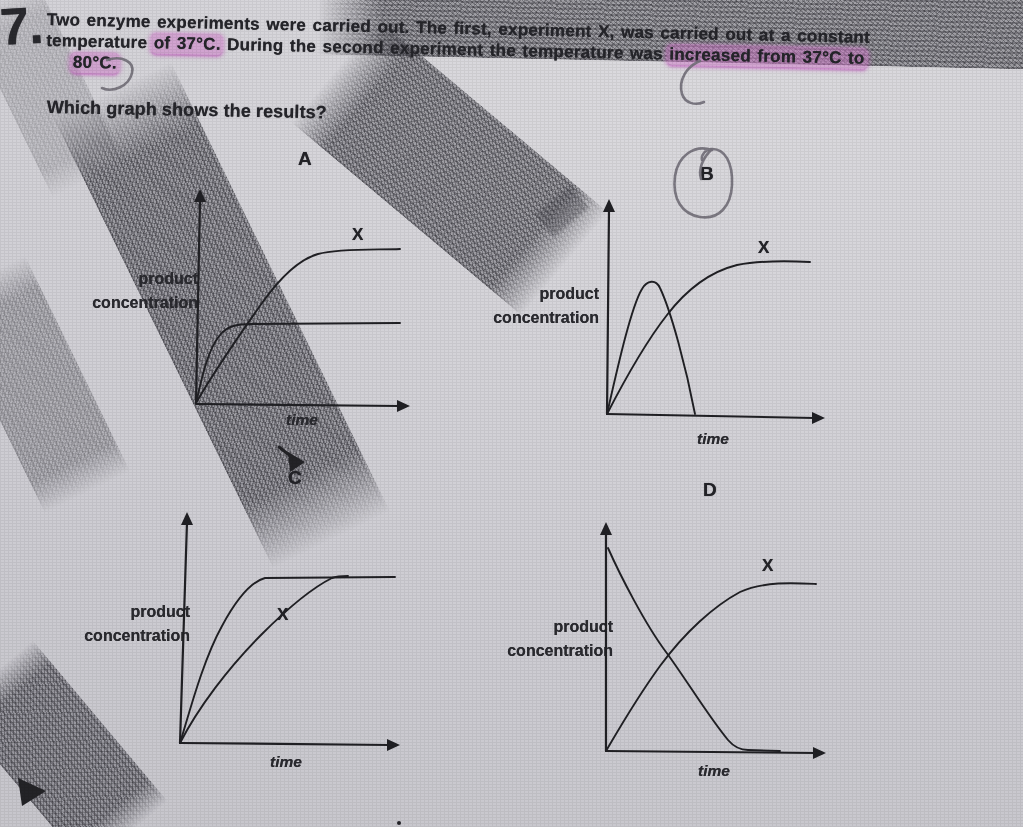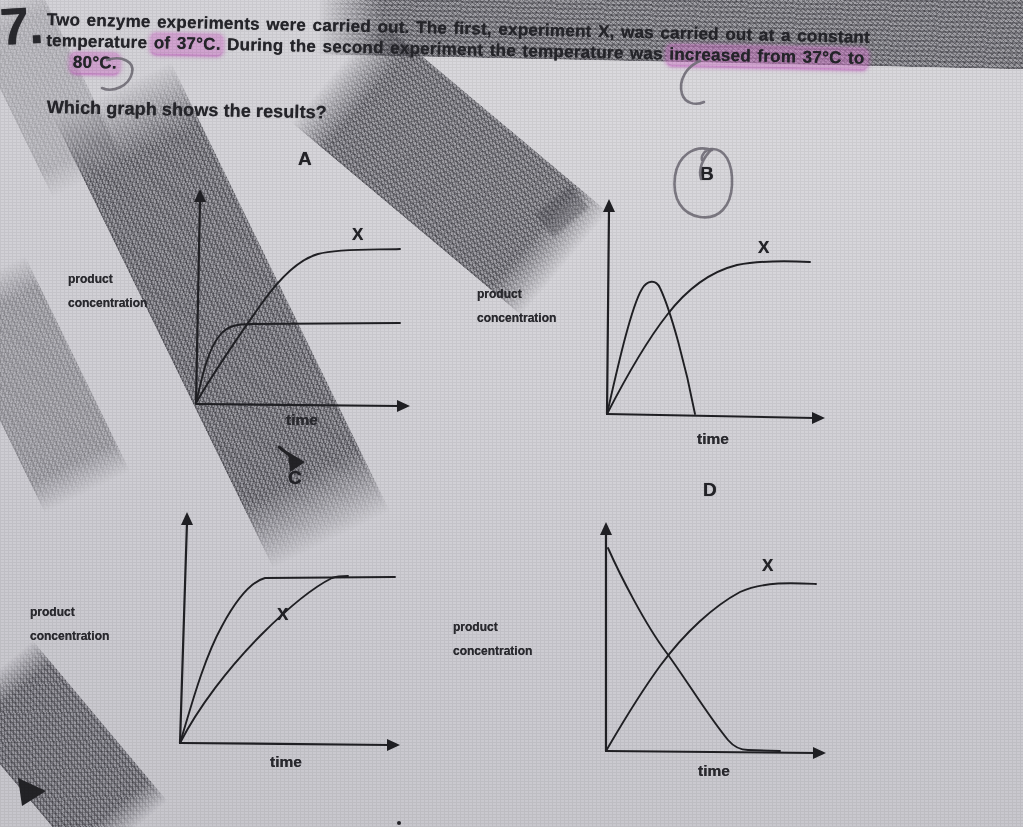--- a/index.html
+++ b/index.html
@@ -41,22 +41,22 @@
     text-shadow:0 0 .8px rgba(30,30,35,.85);
   }
   mark.hl{
     background:rgba(205,118,200,.52);color:inherit;
     box-shadow:0 1px 4px 2px rgba(199,106,196,.40), 0 3px 2px -1px rgba(185,85,185,.45);
     border-radius:6px;padding:1px 3px;margin:-1px -3px;mix-blend-mode:multiply;
   }
   .graph{position:absolute;}
   .glabel{position:absolute;font-size:19px;font-weight:700;color:#232328;text-shadow:0 0 .8px rgba(25,25,30,.8);}
   .curvelabel{position:absolute;font-size:17px;font-weight:700;color:#232328;text-shadow:0 0 .7px rgba(25,25,30,.8);}
-  .ylab{position:absolute;text-align:left;font-size:12px;font-weight:600;line-height:24px;color:#2a2a2f;text-shadow:0 0 .6px rgba(30,30,35,.8);}
-  .xlab{position:absolute;font-size:15.5px;font-weight:600;color:#2a2a2f;text-shadow:0 0 .6px rgba(30,30,35,.8);}
+  .ylab{position:absolute;text-align:right;font-size:16px;font-weight:600;line-height:24px;color:#2a2a2f;text-shadow:0 0 .6px rgba(30,30,35,.8);}
+  .xlab{position:absolute;font-size:15.5px;font-weight:600;color:#2a2a2f;text-shadow:0 0 .6px rgba(30,30,35,.8);font-style:italic;}
   svg{position:absolute;overflow:visible;}
   .axis,.curve{fill:none;stroke:#202024;stroke-linecap:round;}
   .axis{stroke-width:2.2px;}
   .curve{stroke-width:1.9px;}
   .ah{fill:#202024;stroke:none;}
   .pencil{fill:none;stroke:#74717b;stroke-width:2.6px;stroke-linecap:round;opacity:.92;}
   .ink{fill:#232327;stroke:none;}
   .inkline{fill:none;stroke:#232327;stroke-width:3px;stroke-linecap:round;}
 </style>
 </head>

